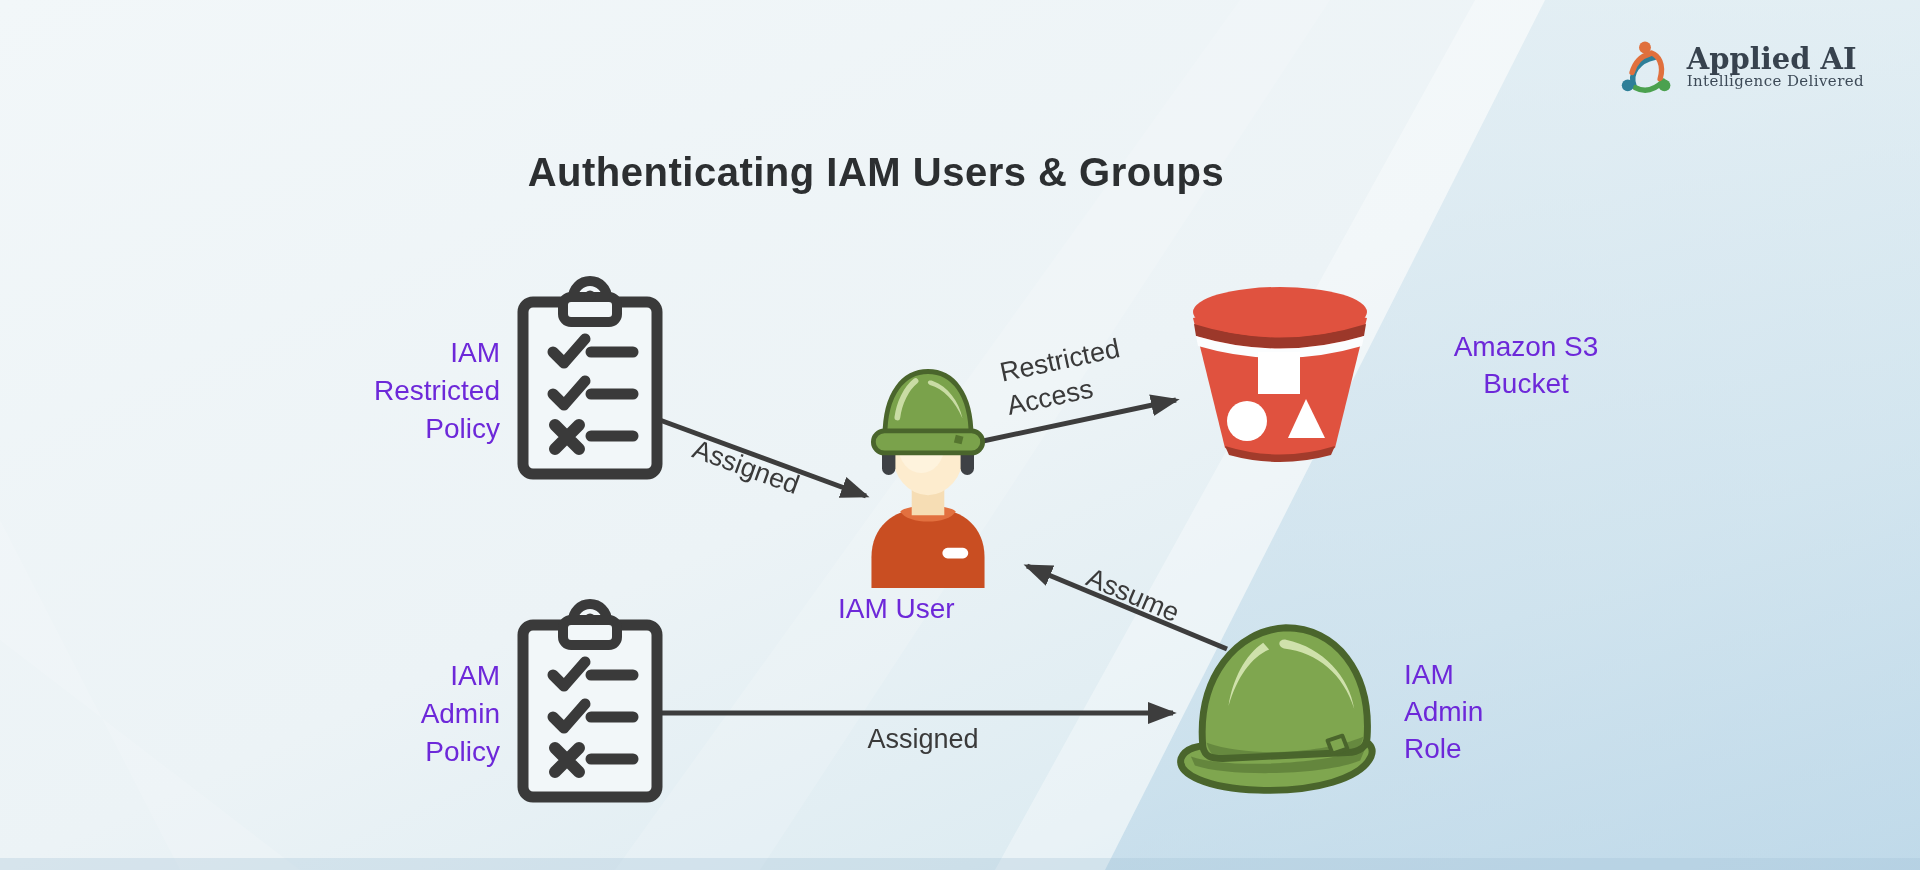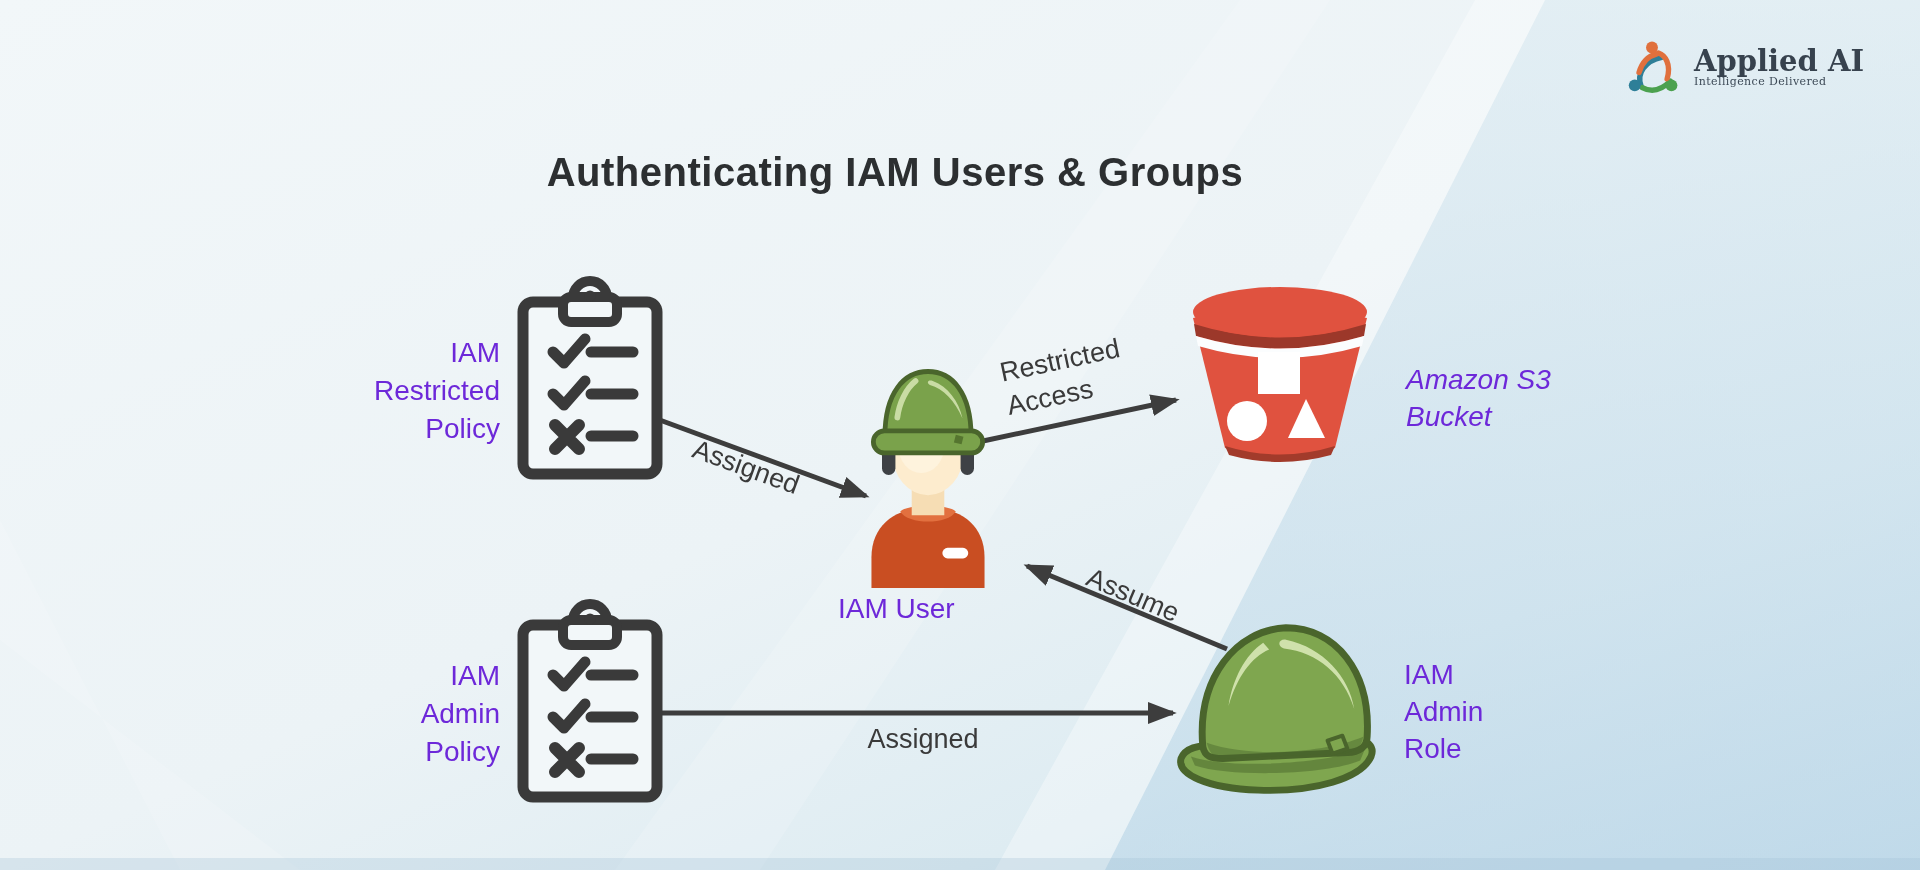--- a/index.html
+++ b/index.html
@@ -4,35 +4,35 @@
 <style>
   html,body{margin:0;padding:0;background:#e8eef2;}
   #canvas{
     position:relative;width:1920px;height:870px;overflow:hidden;
     font-family:"Liberation Sans",sans-serif;color:#3a3a3a;
   }
   .abs{position:absolute;}
   #bg{left:0;top:0;width:1920px;height:870px;}
   .page-title{
     left:0;top:150px;width:1752px;text-align:center;
-    font-size:40px;font-weight:700;letter-spacing:.5px;color:#2c2f31;padding-left:19px;
+    font-size:40px;font-weight:700;letter-spacing:.5px;color:#2c2f31;
   }
   
   .logo{top:40px;right:56px;display:flex;align-items:center;gap:16px;}
   .logo-text{display:flex;flex-direction:column;line-height:1.05;}
   .logo-name{font-family:"DejaVu Serif","Liberation Serif",serif;font-weight:700;
     font-size:29px;color:#37424e;}
-  .logo-tagline{font-family:"DejaVu Serif","Liberation Serif",serif;font-size:11px;
+  .logo-tagline{font-family:"DejaVu Serif","Liberation Serif",serif;font-size:15px;
     color:#3d4a57;margin-top:0;letter-spacing:.4px;}
   
   .node-label{font-size:28px;line-height:38px;color:#6d28d9;white-space:pre-line;}
   .lbl-restricted-policy{left:300px;top:334px;width:200px;text-align:right;}
   .lbl-admin-policy{left:300px;top:657px;width:200px;text-align:right;}
   .lbl-iam-user{left:838px;top:590px;width:180px;}
-  .lbl-s3{left:1406px;top:361px;width:240px;text-align:left;line-height:37px;font-style:italic;}
+  .lbl-s3{left:1406px;top:328px;width:240px;text-align:center;line-height:37px;}
   .lbl-admin-role{left:1404px;top:656px;width:200px;text-align:left;line-height:37px;}
   
   .edge-label{font-size:27px;color:#3a3a3a;white-space:pre-line;line-height:34px;}
   .lbl-assigned-diag{left:658px;top:450px;width:176px;text-align:center;transform:rotate(20deg);}
   .lbl-restricted-access{left:1002px;top:338px;width:170px;text-align:left;transform:rotate(-12deg);}
   .lbl-assume{left:1053px;top:578px;width:160px;text-align:center;transform:rotate(23deg);}
   .lbl-assigned-horiz{left:843px;top:722px;width:160px;text-align:center;}
 </style>
 </head>
 <body>

